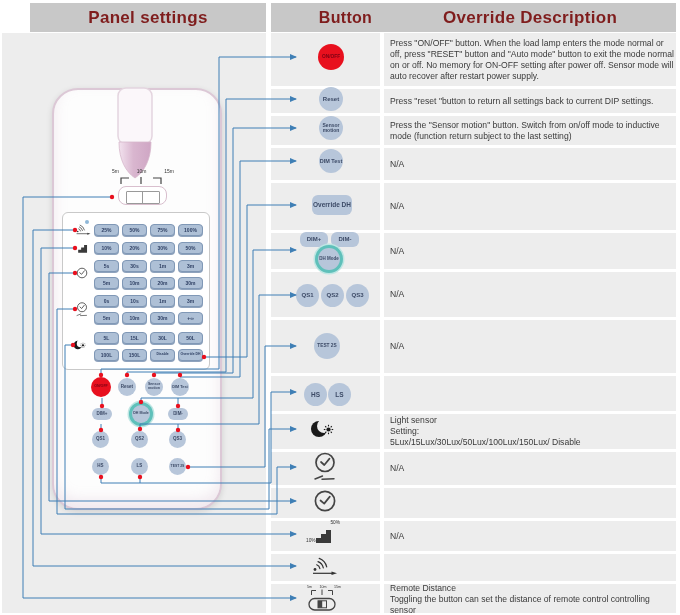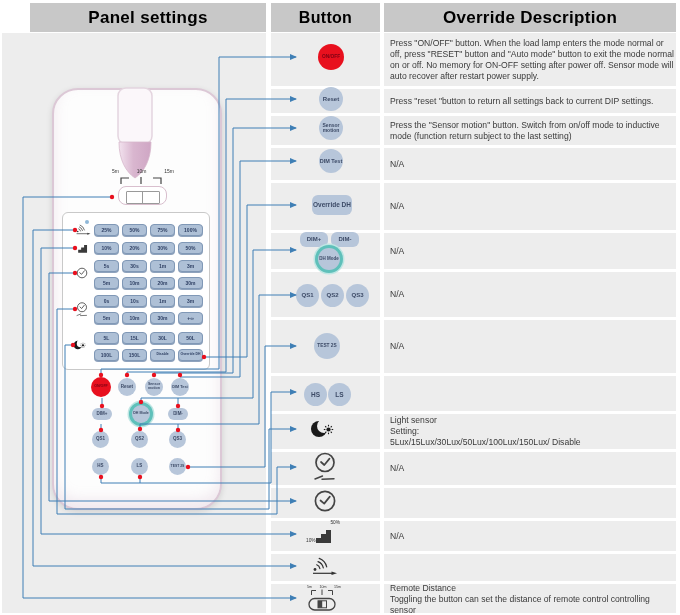--- a/index.html
+++ b/index.html
@@ -1,18 +1,18 @@
 <!DOCTYPE html>
 <html><head>
 <meta charset="utf-8">
 <style>
   html,body{margin:0;padding:0;background:#fff;font-family:"Liberation Sans",sans-serif;}
   .stage{position:relative;width:680px;height:615px;background:#fff;overflow:hidden;}
   .hcell{position:absolute;top:3px;height:29px;background:#c8c8c8;display:flex;align-items:center;justify-content:center;
-         font-size:17px;font-weight:600;color:#000000;letter-spacing:.3px;}
+         font-size:17px;font-weight:600;color:#7f1d1d;letter-spacing:.3px;}
   .leftband{position:absolute;left:2px;top:33px;width:264px;height:580px;background:#ededed;}
   .band{position:absolute;background:#ededed;}
   .desc{position:absolute;left:388px;width:286px;display:flex;align-items:center;
         font-size:8.6px;line-height:1.28;color:#3a3a3a;white-space:pre-line;padding-left:2px;box-sizing:border-box;}
   .cbtn{position:absolute;border-radius:50%;background:#b7c6da;display:flex;align-items:center;justify-content:center;
         text-align:center;color:#3c4a66;line-height:1.1;font-weight:600;}
   .cbtn.red{background:#e8101e;color:#7d0214;}
   .rbtn{position:absolute;border-radius:6px;background:#b7c6da;display:flex;align-items:center;justify-content:center;
         text-align:center;color:#3c4a66;line-height:1.05;font-weight:600;}
   .ring{box-shadow:0 0 0 3px #5fc0ba,0 0 0 4.5px #bfe6e3;}
@@ -99,21 +99,21 @@
             <path d="M21,1.5 H25.5 V6"></path>
         </g>
         <rect x="2" y="9.5" width="26" height="11.5" rx="5.7" fill="none" stroke="#444" stroke-width="1.3"></rect>
         <rect x="11" y="11.8" width="8.5" height="7" fill="none" stroke="#444" stroke-width="1"></rect>
         <rect x="11" y="11.8" width="4.2" height="7" fill="#444"></rect>
       </symbol>
     </defs>
   </svg>
 
   <div class="hcell" style="left:30px;width:236px;">Panel settings</div>
-  <div class="hcell" style="left:271px;width:109px;font-size:16px;">Button</div>
+  <div class="hcell" style="left:271px;width:109px;font-size:16px;padding-left:20px;">Button</div>
   <div class="hcell" style="left:384px;width:292px;">Override Description</div>
 
   <div class="leftband"></div>
   <div id="bands">
       <div class="band" style="left: 271px; top: 33px; width: 109px; height: 53px;"></div>
       <div class="band" style="left: 384px; top: 33px; width: 292px; height: 53px;"></div>
       <div class="band" style="left: 271px; top: 89px; width: 109px; height: 24px;"></div>
       <div class="band" style="left: 384px; top: 89px; width: 292px; height: 24px;"></div>
       <div class="band" style="left: 271px; top: 116px; width: 109px; height: 29px;"></div>
       <div class="band" style="left: 384px; top: 116px; width: 292px; height: 29px;"></div>

